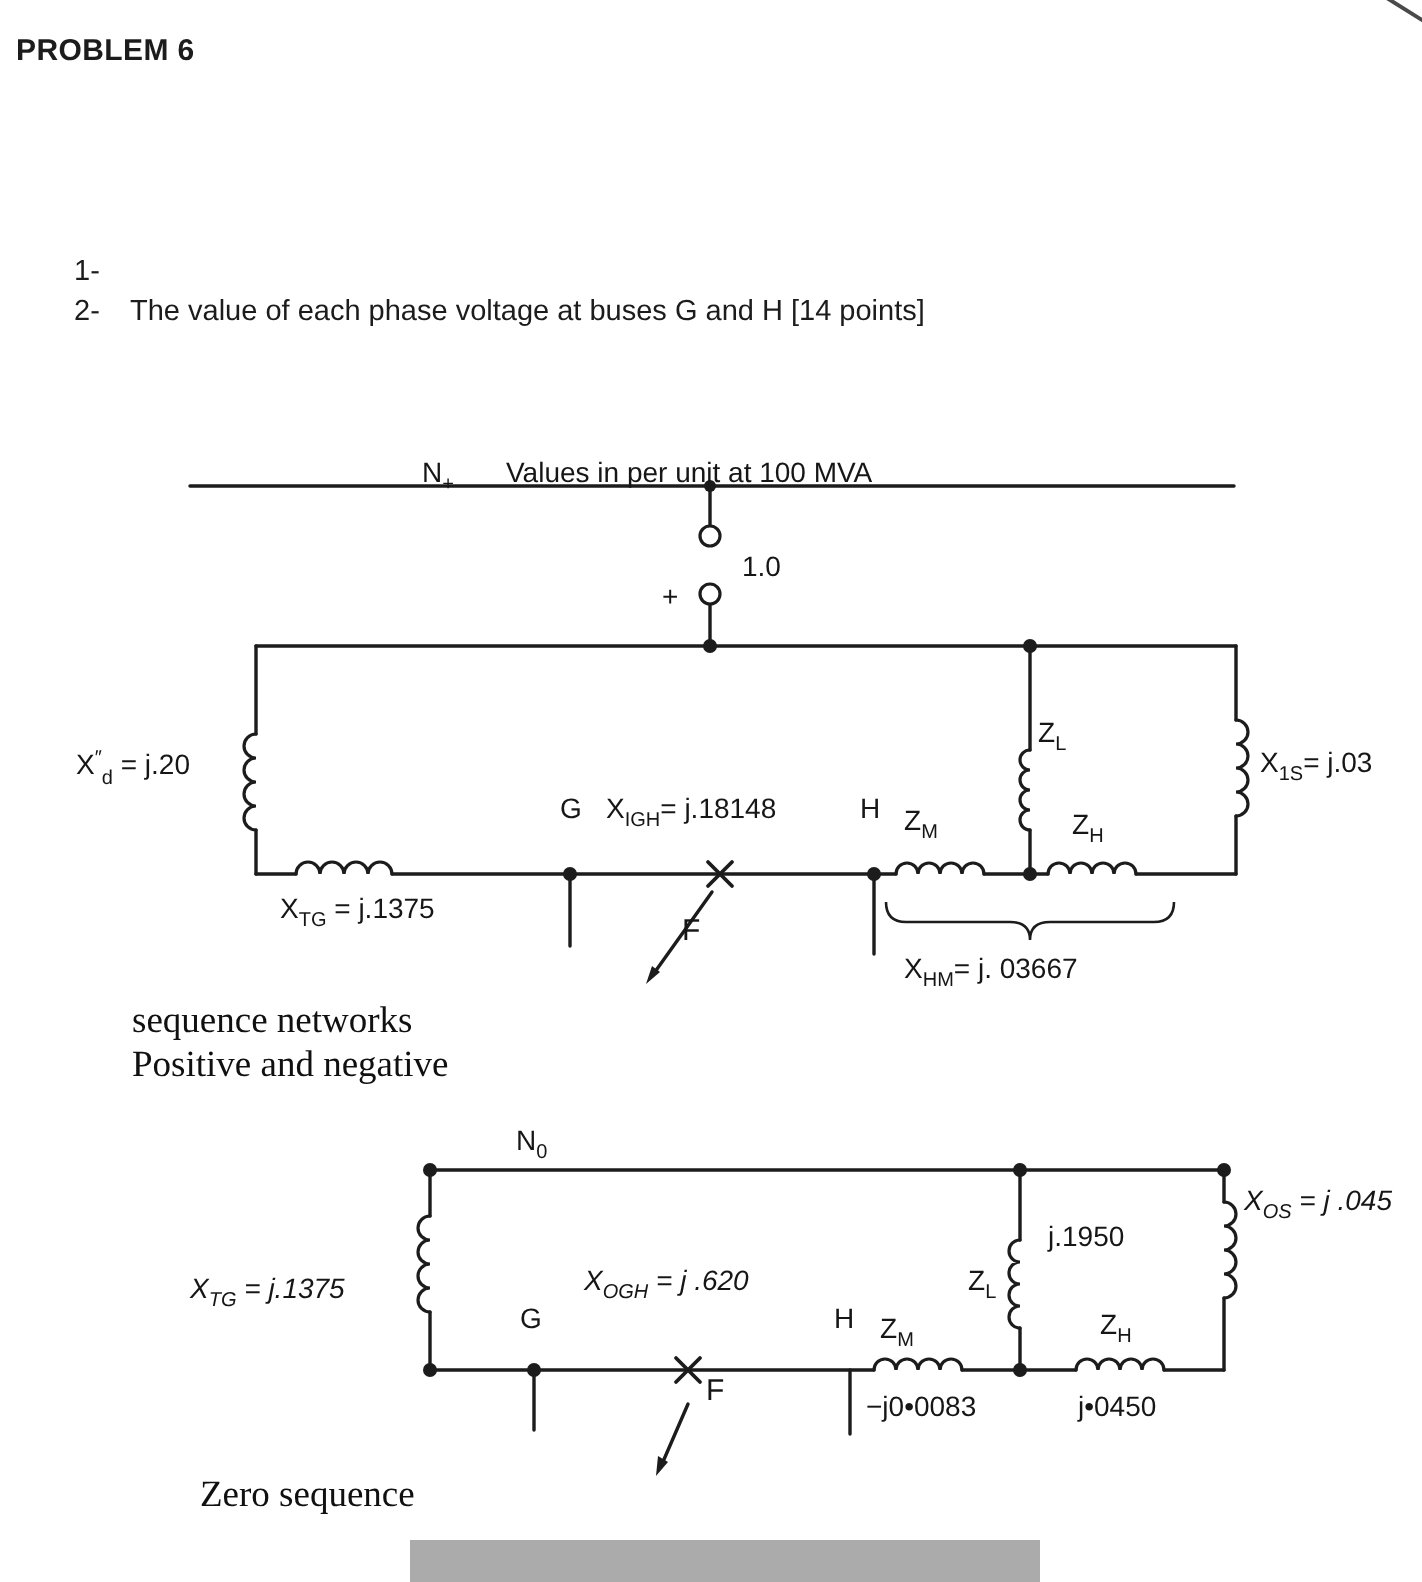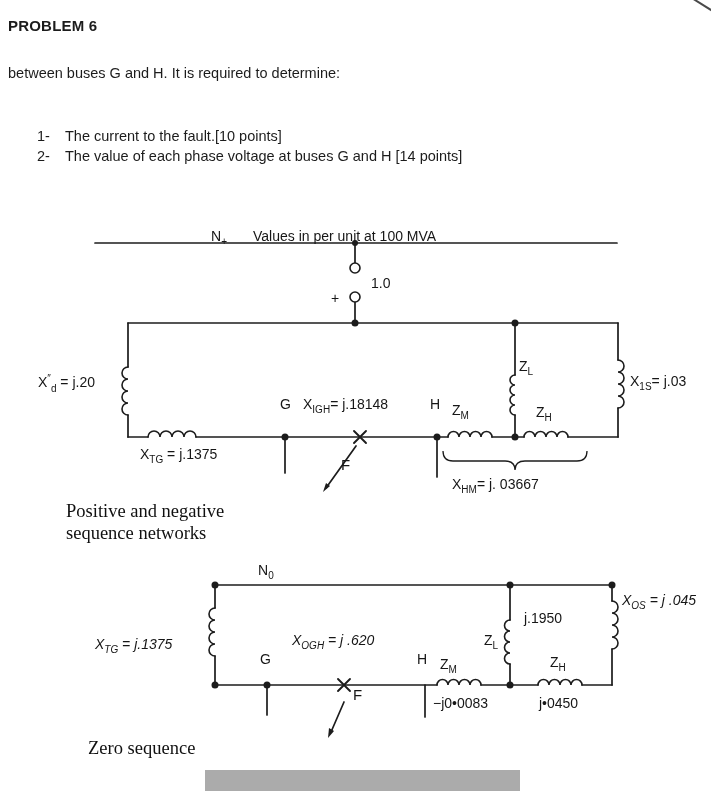--- a/index.html
+++ b/index.html
@@ -19,37 +19,35 @@
   svg .f-label{font-size:15px;}
   .w{stroke:#1c1c1c;stroke-width:1.7;fill:none;stroke-linecap:round;}
   .coil{stroke:#1c1c1c;stroke-width:1.6;fill:none;stroke-linecap:round;}
   .thin{stroke:#1c1c1c;stroke-width:1.3;fill:none;}
   .dot{fill:#1c1c1c;}
   .term{fill:#ffffff;stroke:#1c1c1c;stroke-width:1.6;}
   .xmark{stroke:#1c1c1c;stroke-width:1.9;stroke-linecap:round;}
   .ah{fill:#1c1c1c;}
   .caption{position:absolute;font-family:"Liberation Serif",serif;font-size:18.5px;line-height:22px;color:#101010;}
   #cap1{left:66px;top:500px;}
-  #cap2{left:88px;top:737px;}
+  #cap2{left:100px;top:737px;}
   .scanbar{position:absolute;left:205px;top:770px;width:315px;height:21px;background:#ababab;}
   .corner-mark{position:absolute;right:-3px;top:4px;width:22px;height:2px;background:#4a4a4a;transform:rotate(32deg);}
 </style>
 </head>
 <body>
 
 <div class="title">PROBLEM 6</div>
 
 <div class="intro">
-  <div>between buses G and H. It is required to determine:</div>
 </div>
 
 <div class="items">
   <div class="item">
     <span class="num">1-</span>
-    <span class="txt">The current to the fault.[10 points]</span>
   </div>
   <div class="item">
     <span class="num">2-</span>
     <span class="txt">The value of each phase voltage at buses G and H [14 points]</span>
   </div>
 </div>
 
 <svg class="diagrams" width="711" height="560" viewBox="0 0 711 560">
 
   <g>
@@ -143,22 +141,22 @@
     <text x="524" y="418">j.1950</text>
     <text x="550" y="462"><tspan>Z</tspan><tspan class="sub" dy="4">H</tspan></text>
     <text x="622" y="400" class="it"><tspan>X</tspan><tspan class="sub" dy="4">OS</tspan><tspan dy="-4"> = j .045</tspan></text>
     <text x="353" y="495" class="f-label">F</text>
     <text x="433" y="503">−j0•0083</text>
     <text x="539" y="503">j•0450</text>
   </g>
 </svg>
 
 <div class="caption" id="cap1">
+  <div>sequence networks</div>
   <div>Positive and negative</div>
-  <div>sequence networks</div>
 </div>
 
 <div class="caption" id="cap2">
   <div>Zero sequence</div>
 </div>
 
 <div class="scanbar"></div>
 <div class="corner-mark"></div>
 
 </body></html>

